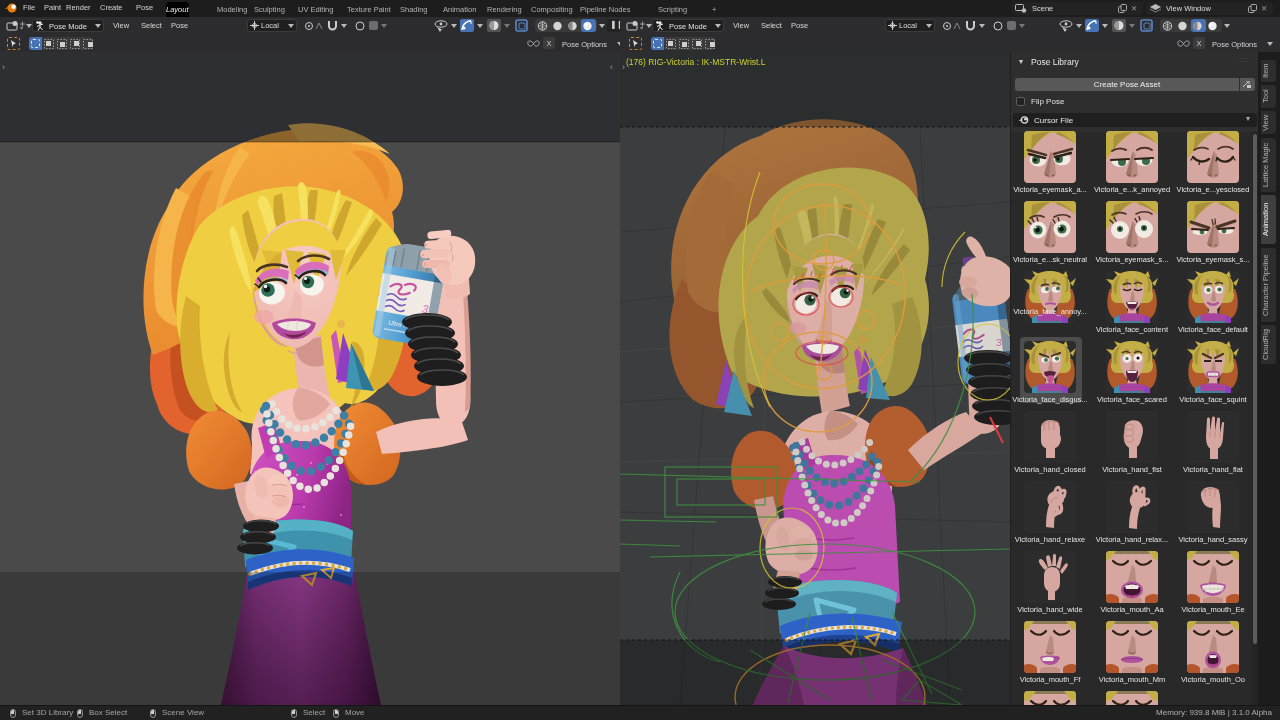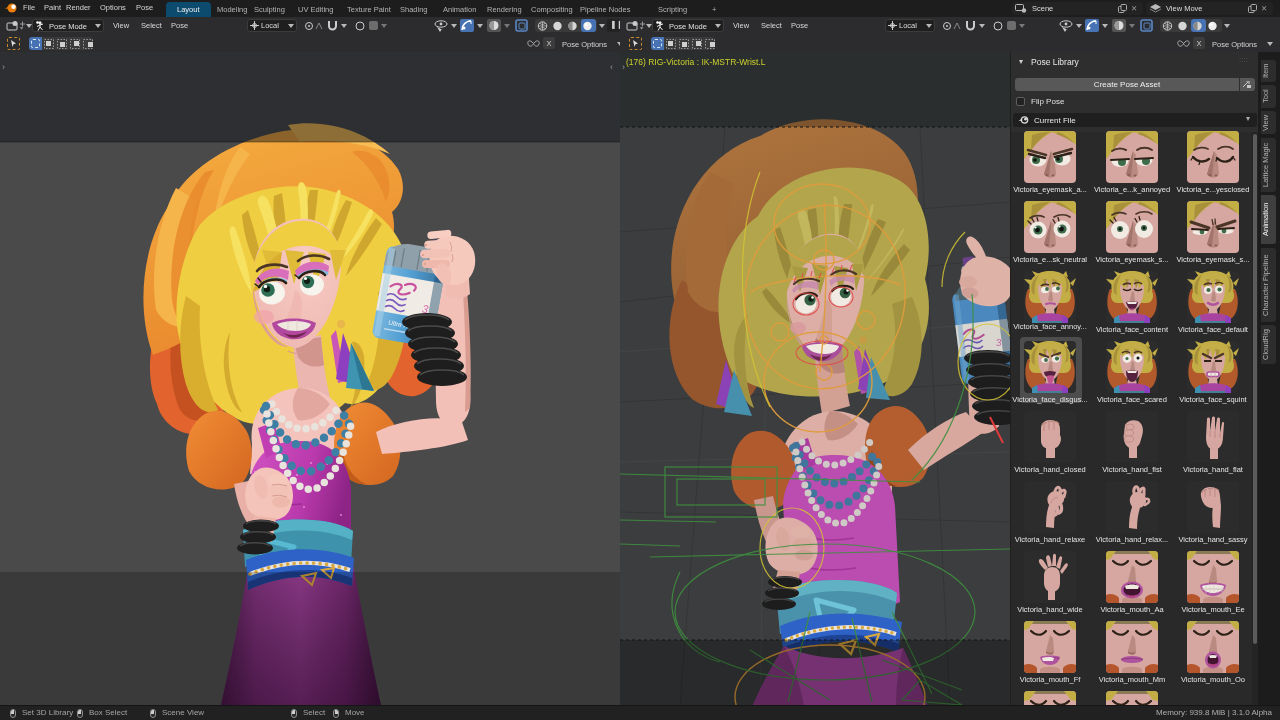--- a/index.html
+++ b/index.html
@@ -1,20 +1,20 @@
 <!DOCTYPE html>
 <html><head><meta charset="utf-8"><style>
 *{margin:0;padding:0;box-sizing:border-box;font-family:"Liberation Sans",sans-serif;}
 body{width:1280px;height:720px;overflow:hidden;background:#1c1c1c;}
 #app{position:absolute;left:0;top:0;width:1160px;height:720px;}
 .abs{position:absolute;}
 #topbar{left:0;top:0;width:1280px;height:17px;background:#1d1d1d;font-size:7.5px;color:#d5d5d5;}
 .menu{position:absolute;top:3px;}
 .tab{position:absolute;top:2px;height:15px;line-height:15px;color:#b3b3b3;font-size:7.5px;}
-.tab.on{background:#0c4a6e;color:#eee;border-radius:4px 4px 0 0;padding:0 11px;}
+.tab.on{background:#000000;color:#eee;border-radius:4px 4px 0 0;padding:0 0;font-style:italic;}
 .hdr{background:#2c2c2e;height:18px;top:17px;font-size:7.5px;color:#d8d8d8;}
 .tool{background:#2c2c2e;height:17px;top:35px;font-size:7.5px;color:#ccc;}
 .dd{position:absolute;background:#1f1f1f;border:1px solid #3c3c3c;border-radius:3px;height:13px;line-height:11px;color:#dcdcdc;font-size:7.5px;}
 .mi{position:absolute;top:4px;color:#d8d8d8;}
 .ib{position:absolute;border-radius:2px;}
 .chev{position:absolute;width:0;height:0;border-left:3px solid transparent;border-right:3px solid transparent;border-top:4px solid #b8b8b8;}
 #status{left:0;top:705px;width:1280px;height:15px;background:#212121;border-top:1px solid #151515;font-size:8px;color:#a5a5a5;}
 .sb{position:absolute;top:2px;}
 .mouse{position:absolute;top:3px;width:6px;height:9px;border:1px solid #909090;border-radius:3px;background:#2a2a2a;}
 .mouse i{position:absolute;left:0;top:0;width:3px;height:4px;background:#cfcfcf;border-radius:2px 0 0 0;display:block;}
@@ -29,21 +29,21 @@
 <div id="app">
     <div id="topbar" class="abs">
       <svg class="abs" style="left:4px;top:2px" width="14" height="12" viewBox="0 0 14 12">
         <circle cx="8" cy="6" r="4.5" fill="#e87d0d"></circle>
         <circle cx="9.5" cy="4.8" r="2.2" fill="#fff"></circle>
         <path d="M1,7 L6,3 L7,6 Z" fill="#e87d0d"></path>
       </svg>
       <span class="menu" style="left:23px">File</span>
       <span class="menu" style="left:44px">Paint</span>
       <span class="menu" style="left:66px">Render</span>
-      <span class="menu" style="left:100px">Options</span>
+      <span class="menu" style="left:100px">Create</span>
       <span class="menu" style="left:136px">Pose</span>
       <span class="tab on" style="left:166px">Layout</span>
       <span class="tab" style="left:217px">Modeling</span>
       <span class="tab" style="left:254px">Sculpting</span>
       <span class="tab" style="left:298px">UV Editing</span>
       <span class="tab" style="left:347px">Texture Paint</span>
       <span class="tab" style="left:400px">Shading</span>
       <span class="tab" style="left:443px">Animation</span>
       <span class="tab" style="left:487px">Rendering</span>
       <span class="tab" style="left:531px">Compositing</span>
@@ -59,21 +59,21 @@
       <span class="abs" style="left:1032px;top:4px;color:#ddd;font-size:7.5px">Scene</span>
       <svg class="abs" style="left:1118px;top:4px" width="9" height="9" viewBox="0 0 9 9">
         <rect x="0.5" y="2.5" width="5.5" height="6" rx="1" fill="none" stroke="#aaa"></rect>
         <rect x="3" y="0.5" width="5.5" height="6" rx="1" fill="#232323" stroke="#aaa"></rect>
       </svg>
       <span class="abs" style="left:1131px;top:4px;color:#999;font-size:7.5px">✕</span>
       <svg class="abs" style="left:1150px;top:4px" width="11" height="9" viewBox="0 0 11 9">
         <path d="M5.5,0 L11,3 L5.5,6 L0,3 Z" fill="#bbb"></path>
         <path d="M0,5 L5.5,8 L11,5" fill="none" stroke="#888"></path>
       </svg>
-      <span class="abs" style="left:1166px;top:4px;color:#ddd;font-size:7.5px">View Move</span>
+      <span class="abs" style="left:1166px;top:4px;color:#ddd;font-size:7.5px">View Window</span>
       <svg class="abs" style="left:1248px;top:4px" width="9" height="9" viewBox="0 0 9 9">
         <rect x="0.5" y="2.5" width="5.5" height="6" rx="1" fill="none" stroke="#aaa"></rect>
         <rect x="3" y="0.5" width="5.5" height="6" rx="1" fill="#232323" stroke="#aaa"></rect>
       </svg>
       <span class="abs" style="left:1261px;top:4px;color:#999;font-size:7.5px">✕</span>
     </div>
     <div class="hdr abs" style="left:0px;width:620px">
       <svg class="abs" style="left:6px;top:3px" width="20" height="12" viewBox="0 0 20 12">
         <rect x="1" y="3" width="10" height="7" rx="1" fill="none" stroke="#c9c9c9"></rect>
         <circle cx="9" cy="3.5" r="2.5" fill="#c9c9c9"></circle>
@@ -691,21 +691,21 @@
         <rect x="4" y="4" width="4" height="3" fill="#c9c9c9"></rect>
       </svg>
       <div class="abs" style="left:5px;top:45px;width:9px;height:9px;background:#222;border:1px solid #5e5e5e;border-radius:2px"></div>
       <span class="abs" style="left:20px;top:45px;color:#e0e0e0;font-size:8px">Flip Pose</span>
       <div class="abs" style="left:2px;top:61px;width:244px;height:14px;background:#1f1f1f;border-radius:3px"></div>
       <svg class="abs" style="left:7px;top:63px" width="11" height="10" viewBox="0 0 11 10">
         <circle cx="6.5" cy="5" r="3.2" fill="none" stroke="#ddd" stroke-width="1.2"></circle>
         <circle cx="7.5" cy="4.2" r="1.4" fill="#ddd"></circle>
         <path d="M0.5,6 L4,3.4 L4.6,5.4 Z" fill="#ddd"></path>
       </svg>
-      <span class="abs" style="left:23px;top:63.5px;color:#e8e8e8;font-size:8px">Current File</span>
+      <span class="abs" style="left:23px;top:63.5px;color:#e8e8e8;font-size:8px">Cursor File</span>
       <span class="abs" style="left:235px;top:62px;color:#aaa;font-size:8px">▾</span>
       <div class="abs" style="left:0px;top:80px;width:248px;height:573px;background:#292929"></div>
       <div class="abs" style="left:9px;top:285px;width:62px;height:66px;background:#4d4d4d;border-radius:4px"></div>
       <svg class="abs" style="left:13px;top:79px;border-radius:4px" width="52" height="52" viewBox="0 0 52 52">
         <rect x="0" y="0" width="52" height="52" fill="#d5a7a0"></rect>
         <path d="M0,0 L30,0 C22,4 14,10 8,18 C5,22 2,26 0,28 Z" fill="#c3ae46"></path>
         <path d="M22,0 L52,0 L52,14 C46,8 38,4 30,2 Z" fill="#c3ae46"></path>
         <path d="M8,4 C14,2 20,1 26,1 C18,6 12,12 7,20 Z" fill="#a8913a"></path>
         <path d="M34,1 C40,3 46,7 50,12 C44,8 38,5 32,3 Z" fill="#a8913a"></path>
         <path d="M27,20 L20,43 C23,48 30,48 32,43 L30,24 Z" fill="#b98a80"></path>
@@ -834,21 +834,21 @@
         <path d="M8,47 L13,44 L14,52 L8,52 Z" fill="#3e8fb0"></path>
         <path d="M44,47 L39,44 L38,52 L44,52 Z" fill="#8e3fc0"></path>
         <path d="M17,15 C19,13 23,13 25,14 M28,13 C30,11 34,12 36,14" stroke="#4a3526" stroke-width="1.7" fill="none"></path>
         <ellipse cx="21" cy="19" rx="4" ry="3.3" fill="#f1ebe4"></ellipse>
         <ellipse cx="32" cy="18.5" rx="4" ry="3.3" fill="#f1ebe4"></ellipse>
         <circle cx="23" cy="18" r="1.9" fill="#3e6b4a"></circle>
         <circle cx="34" cy="17.5" r="1.9" fill="#3e6b4a"></circle>
         <path d="M26,20 L24,29 C25,31 28,31 29,29 L28,21 Z" fill="#b98a80"></path>
         <path d="M22,33 C25,32 28,32 31,33" stroke="#b0539f" stroke-width="2.2" fill="none" stroke-linecap="round"></path>
       </svg>
-      <div class="thlab" style="left:-1px;top:270px">Victoria_face_annoy...</div>
+      <div class="thlab" style="left:-1px;top:255px">Victoria_face_annoy...</div>
       <svg class="abs" style="left:95px;top:219px;border-radius:4px" width="52" height="52" viewBox="0 0 52 52">
         <rect x="0" y="0" width="52" height="52" fill="#2c2c2c"></rect>
         <path d="M4,18 C0,27 0,40 7,47 C13,52 20,50 22,44 C20,34 18,25 15,18 Z" fill="#b35a2c"></path>
         <path d="M48,18 C52,27 52,39 46,46 C40,51 34,48 32,42 C34,32 36,24 38,18 Z" fill="#b35a2c"></path>
         <path d="M6,20 C3,7 14,0 26,0 C38,0 49,7 46,20 C49,27 45,33 39,32 L13,32 C7,33 3,27 6,20 Z" fill="#c3ae46"></path>
         <path d="M6,14 L0,8 L8,9 Z M12,6 L8,0 L16,3 Z M38,5 L42,0 L44,6 Z M46,12 L52,7 L49,15 Z" fill="#c3ae46"></path>
         <path d="M8,22 C6,14 9,7 15,4 C11,10 10,17 11,24 Z M44,20 C46,13 44,7 39,3 C43,9 43,16 41,22 Z" fill="#a8913a"></path>
         <path d="M14,17 C14,9 19,4 26,4 C33,4 38,9 38,17 C38,28 33,39 26,40 C19,39 14,28 14,17 Z" fill="#d5a7a0"></path>
         <path d="M14,15 C15,8 20,4 26,4 C32,4 37,8 38,15 C34,10 30,8 26,8 C22,8 18,10 14,15 Z" fill="#c3ae46"></path>
         <path d="M13,10 L19,19 L21,8 Z M23,7 L26,18 L29,7 Z M31,8 L33,18 L38,10 Z" fill="#c3ae46"></path>

